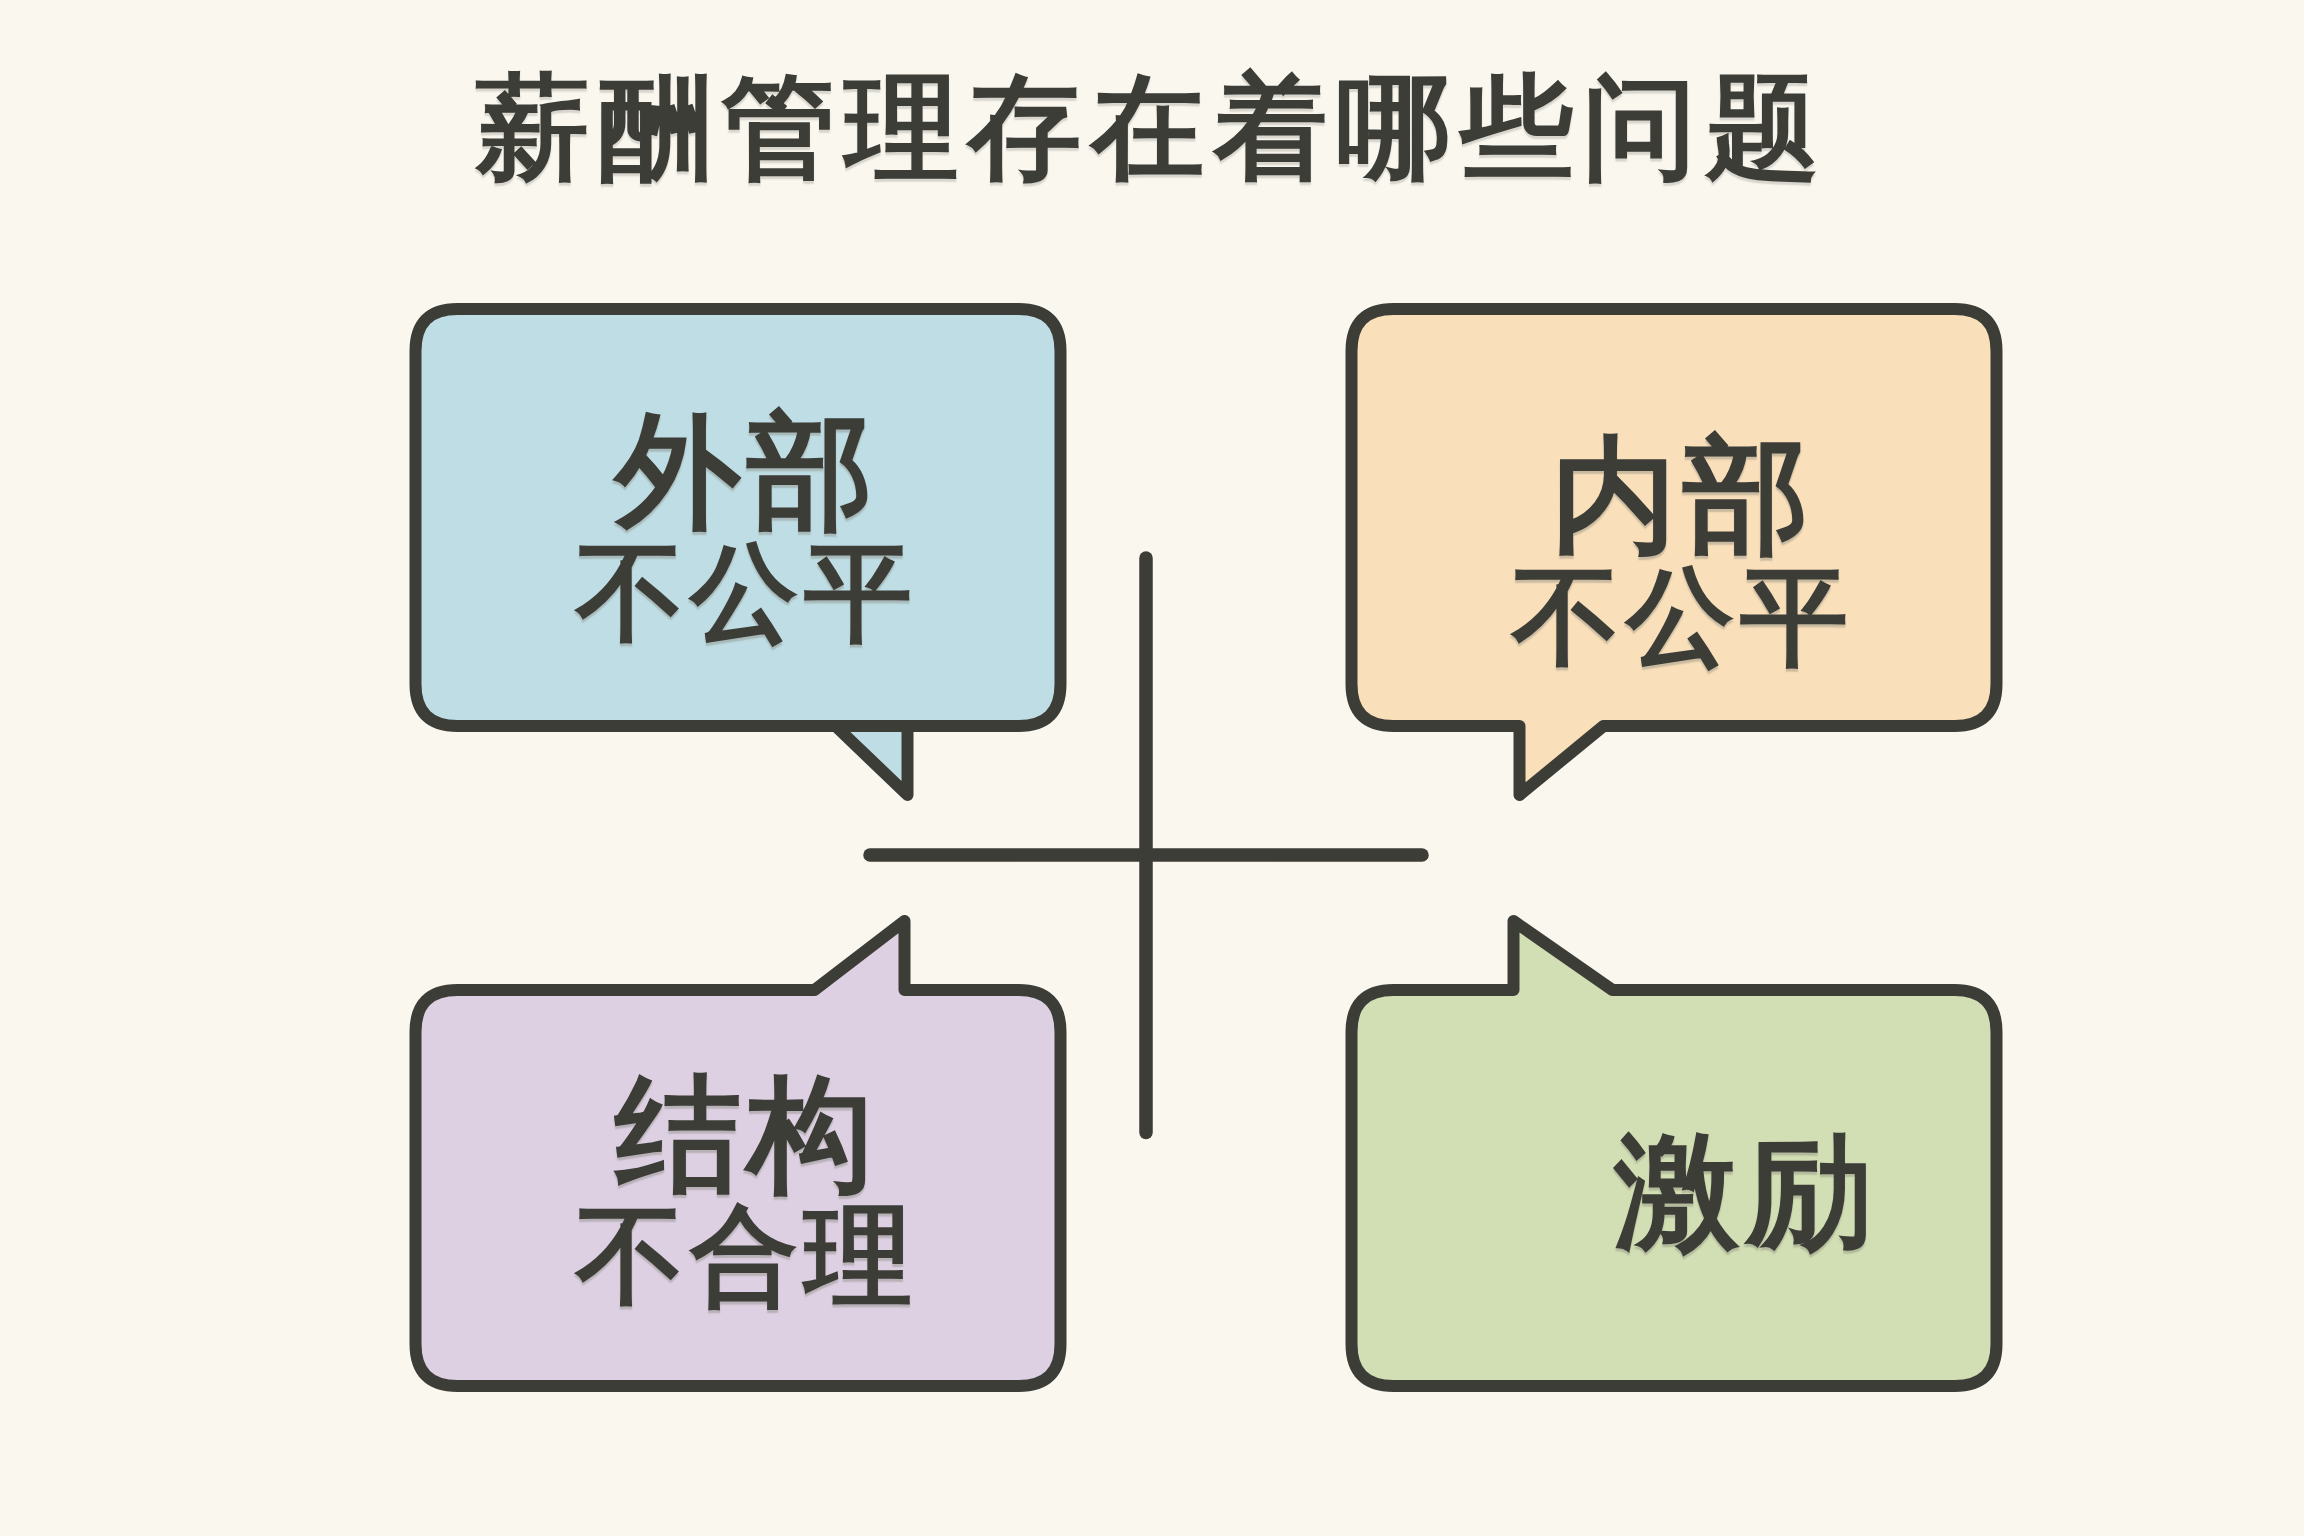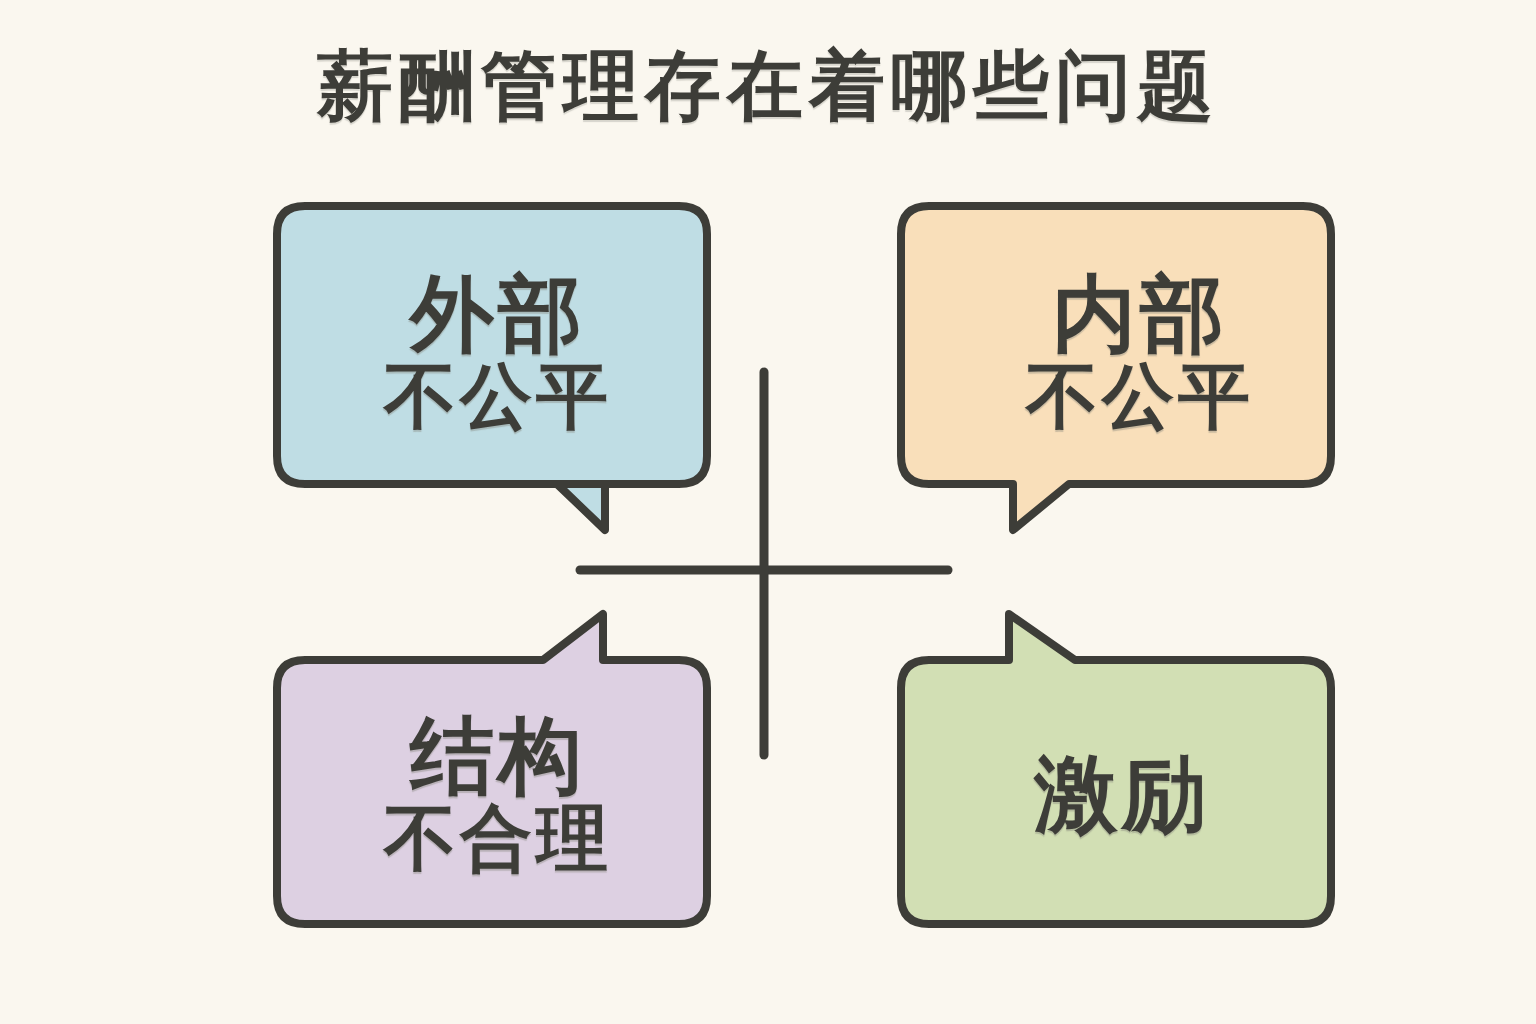--- a/index.html
+++ b/index.html
@@ -59,23 +59,23 @@
   .bubble-line-1 { font-size: 84px; }
   .bubble-line-2 { font-size: 72px; }
 
   
   #bubble-external   { left: 228px; top: 202px; width: 450px; height: 345px; }
   #bubble-internal   { left: 852px; top: 202px; width: 450px; height: 345px; }
   #bubble-structure  { left: 228px; top: 606px; width: 450px; height: 330px; }
   #bubble-incentive  { left: 852px; top: 606px; width: 450px; height: 330px; }
 
   #bubble-external  .bubble-text { height: 285px; top: 8px; }
-  #bubble-internal  .bubble-text { height: 285px; top: 8px; padding-left: 18px; }
+  #bubble-internal  .bubble-text { height: 285px; top: 24px; }
   #bubble-structure .bubble-text { height: 285px; top: 46px; }
-  #bubble-incentive .bubble-text { height: 285px; top: 46px; }
+  #bubble-incentive .bubble-text { height: 285px; top: 46px; padding-left: 42px; }
 
   #divider {
     position: absolute;
     left: 0; top: 0;
     width: 1536px; height: 1024px;
     pointer-events: none;
   }
 </style>
 </head>
 <body>

